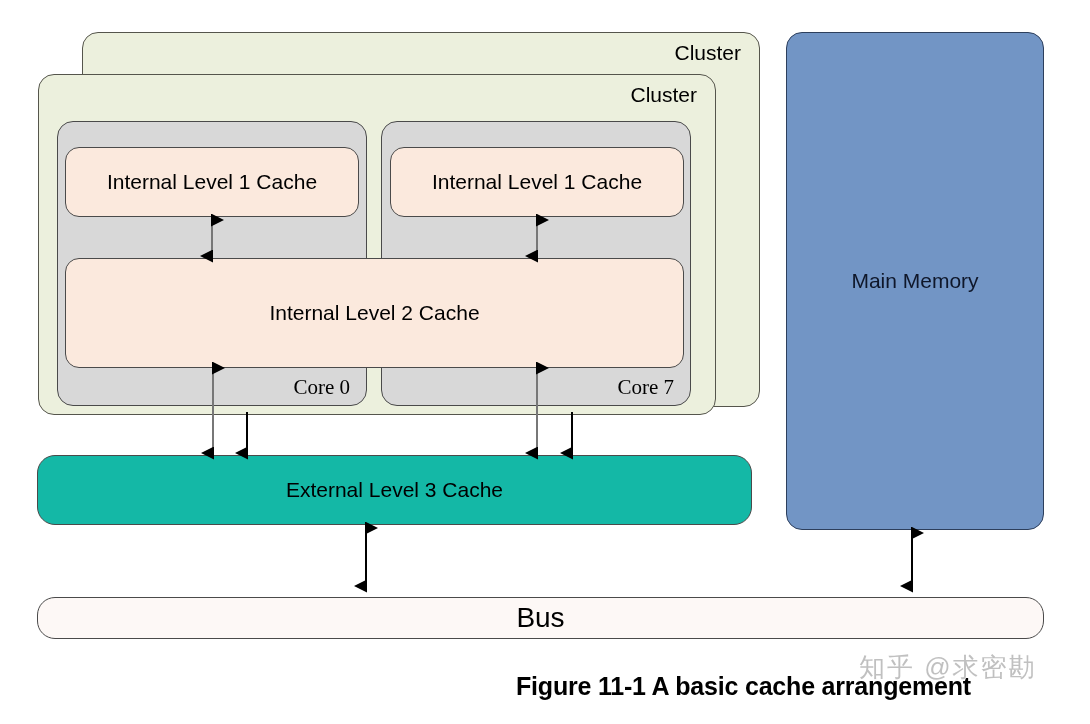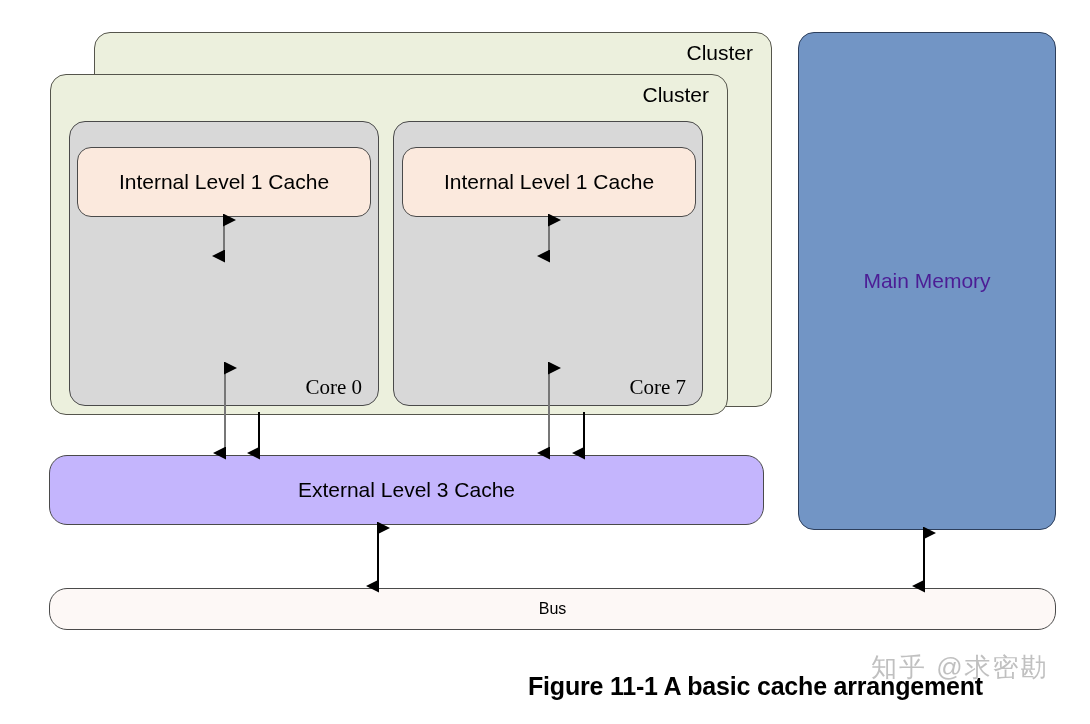--- a/index.html
+++ b/index.html
@@ -11,21 +11,21 @@
     width: 1090px;
     height: 724px;
     position: relative;
     overflow: hidden;
     font-family: "Liberation Sans", sans-serif;
     color: #000000;
   }
 
   #stage {
     position: absolute;
-    left: 16px; top: 0;
+    left: 4px; top: 0;
     width: 863px;
     height: 724px;
   }
 
   .box {
     position: absolute;
     box-sizing: border-box;
     border: 1px solid #3a3a3a;
     border-radius: 14px;
   }
@@ -68,50 +68,51 @@
     border: 1px solid #4a4a4a;
     border-radius: 14px;
     display: flex;
     align-items: center;
     justify-content: center;
     font-size: 21px;
     text-align: center;
   }
 
   .l3 {
-    background: #c4b5fd;
+    background: #14b8a6;
     border: 1px solid #4a4a4a;
     border-radius: 18px;
     display: flex;
     align-items: center;
     justify-content: center;
     font-size: 21px;
   }
 
   
   .memory {
     background: #7295c5;
     border: 1px solid #2d3f5c;
     border-radius: 16px;
     display: flex;
     align-items: center;
     justify-content: center;
     font-size: 21px;
-    color: #4c1d95;
+    color: #0f172a;
   }
 
   
   .bus {
     background: #fdf8f6;
     border: 1px solid #4a4a4a;
     border-radius: 18px;
     display: flex;
     align-items: center;
     justify-content: center;
-    font-size: 16px;
+    font-size: 28px;
+    margin-top: 9px;
   }
 
   
   #arrows {
     position: absolute;
     left: 0; top: 0;
     width: 1090px;
     height: 724px;
     pointer-events: none;
   }
@@ -153,20 +154,21 @@
   <div class="box core" style="left:53px; top:121px; width:310px; height:285px;">
     <span class="core-label">Core 0</span>
   </div>
   <div class="box cache" style="left:61px; top:147px; width:294px; height:70px;">Internal Level 1 Cache</div>
 
   <div class="box core" style="left:377px; top:121px; width:310px; height:285px;">
     <span class="core-label">Core 7</span>
   </div>
   <div class="box cache" style="left:386px; top:147px; width:294px; height:70px;">Internal Level 1 Cache</div>
 
+  <div class="box cache" style="left:61px; top:258px; width:619px; height:110px;">Internal Level 2 Cache</div>
 
   <div class="box l3" style="left:33px; top:455px; width:715px; height:70px;">External Level 3 Cache</div>
 
   <div class="box memory" style="left:782px; top:32px; width:258px; height:498px;">Main Memory</div>
 
   <div class="box bus" style="left:33px; top:588px; width:1007px; height:42px;">Bus</div>
 
   <svg id="arrows" viewBox="0 0 1090 724" width="1090" height="724">
     <defs>
       <marker id="ahU" markerWidth="9" markerHeight="9" refX="4.5" refY="8" orient="auto" markerUnits="userSpaceOnUse">

